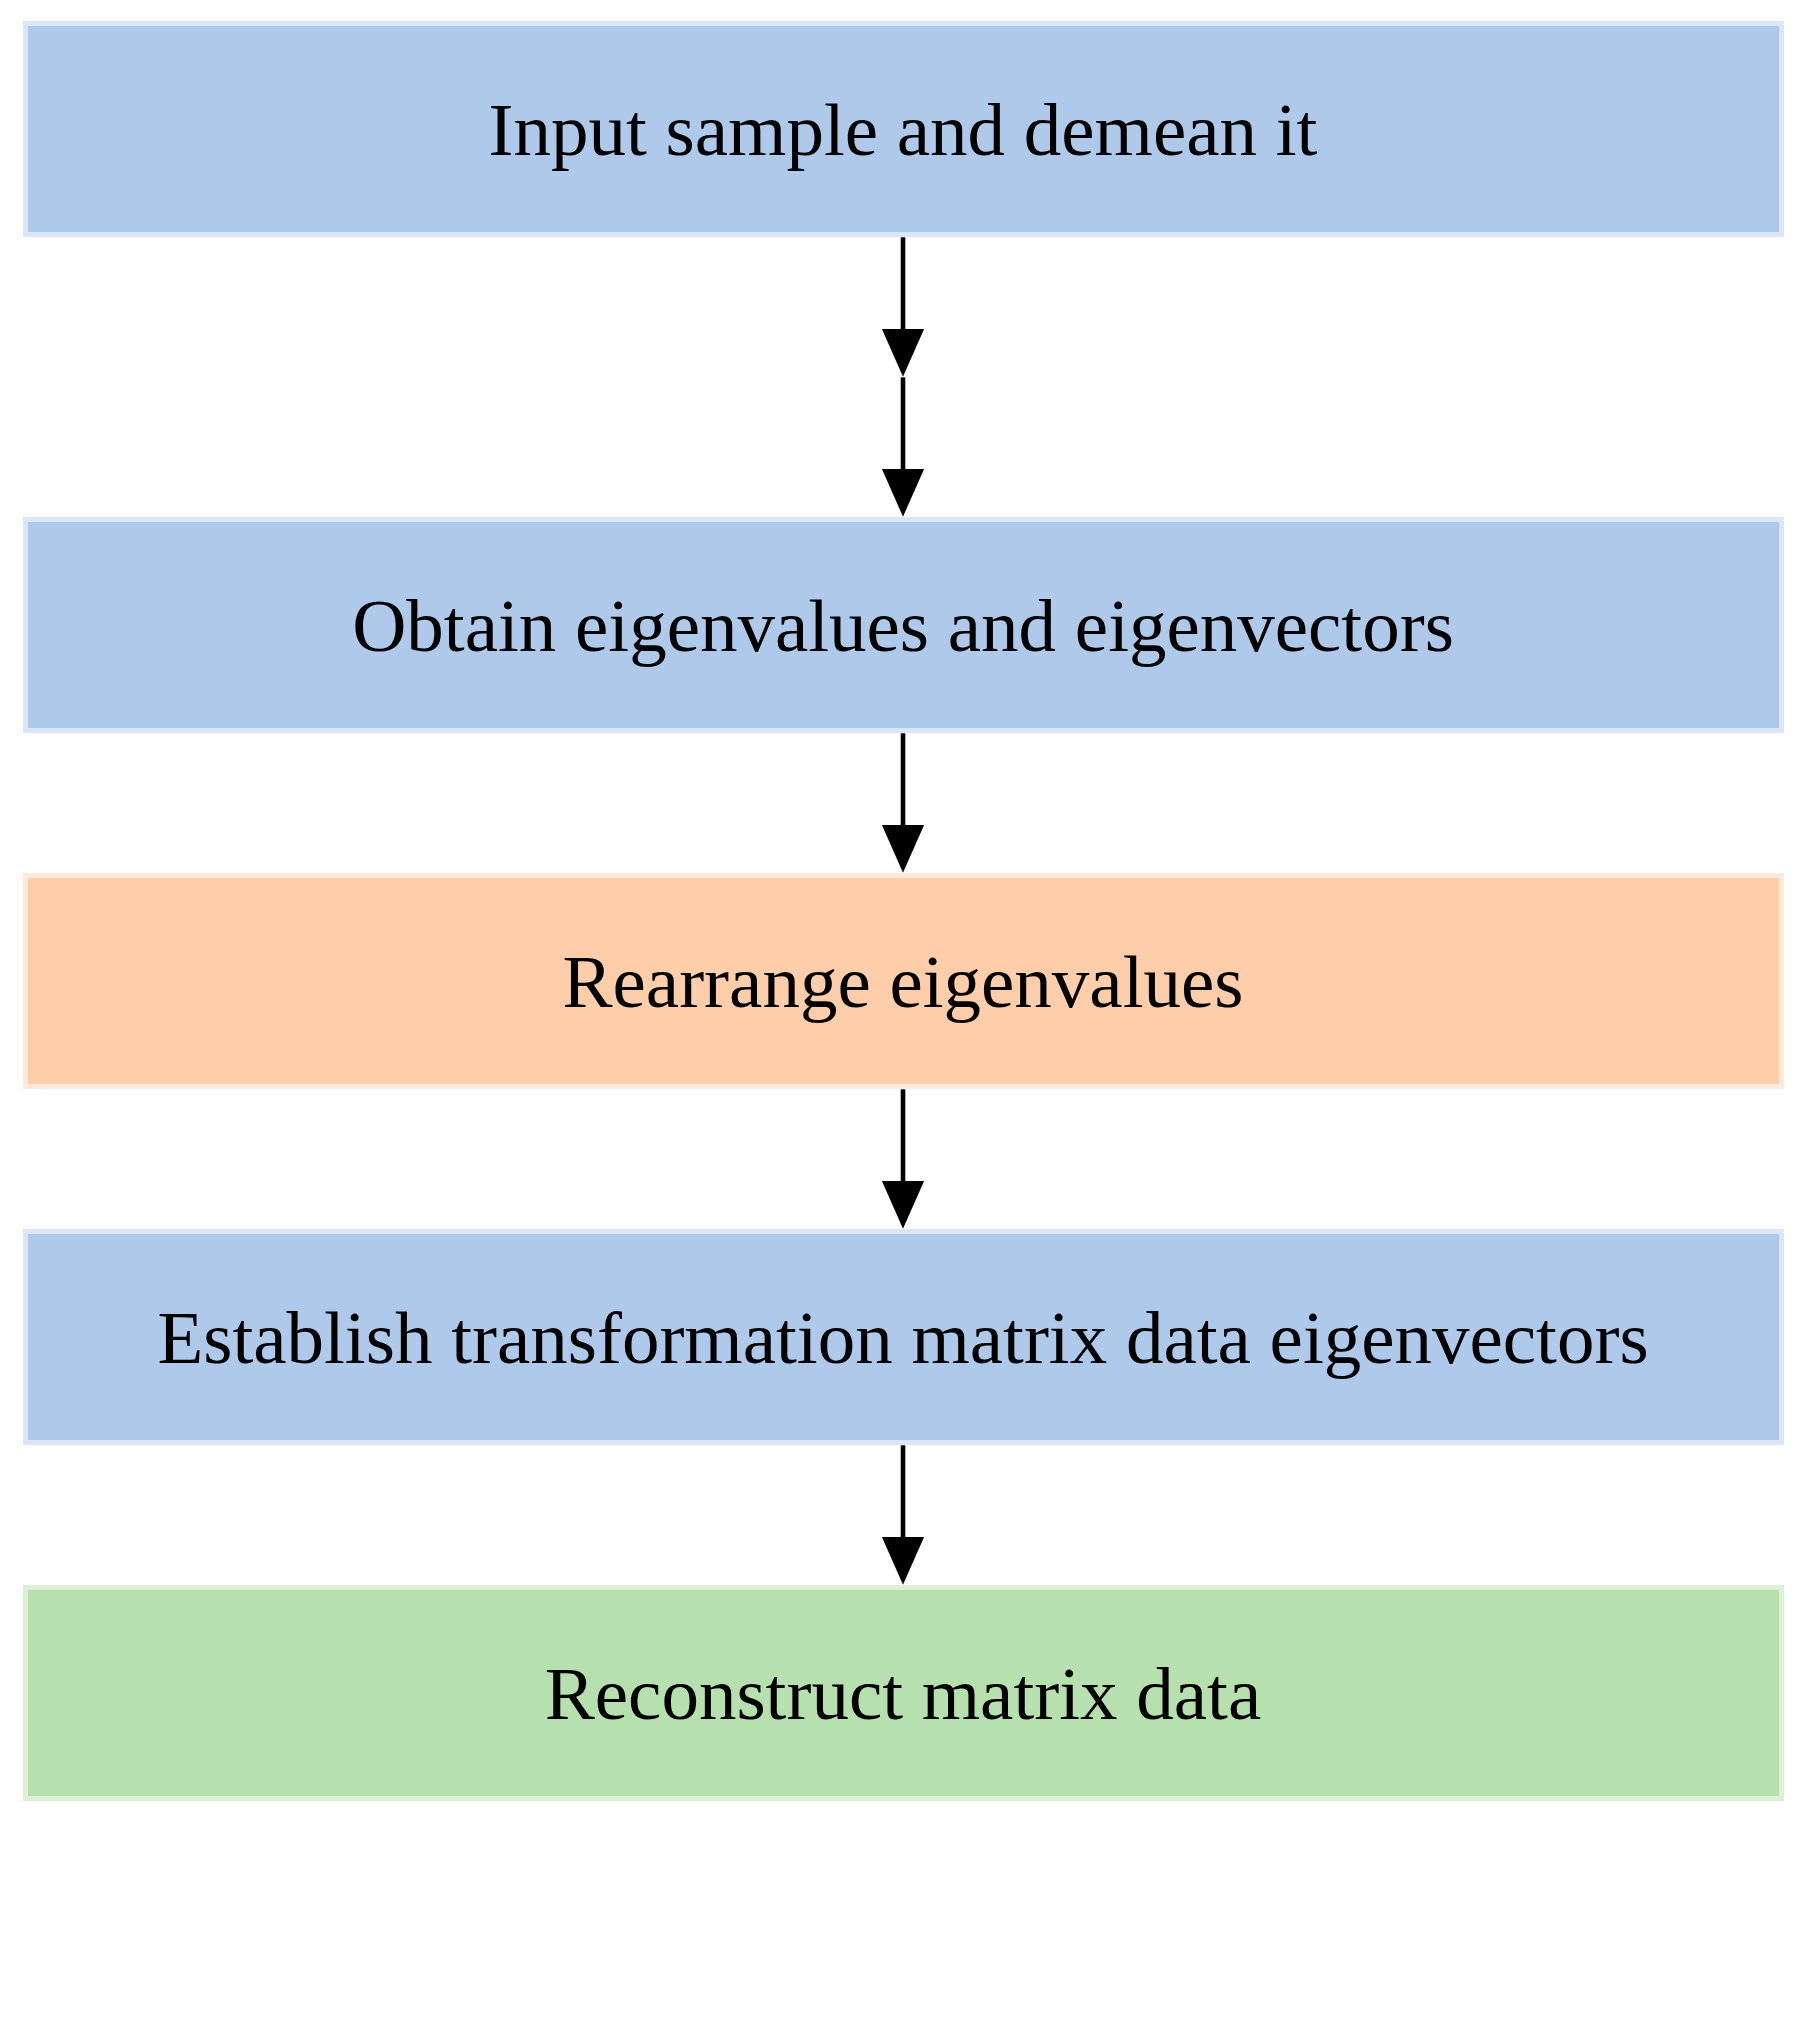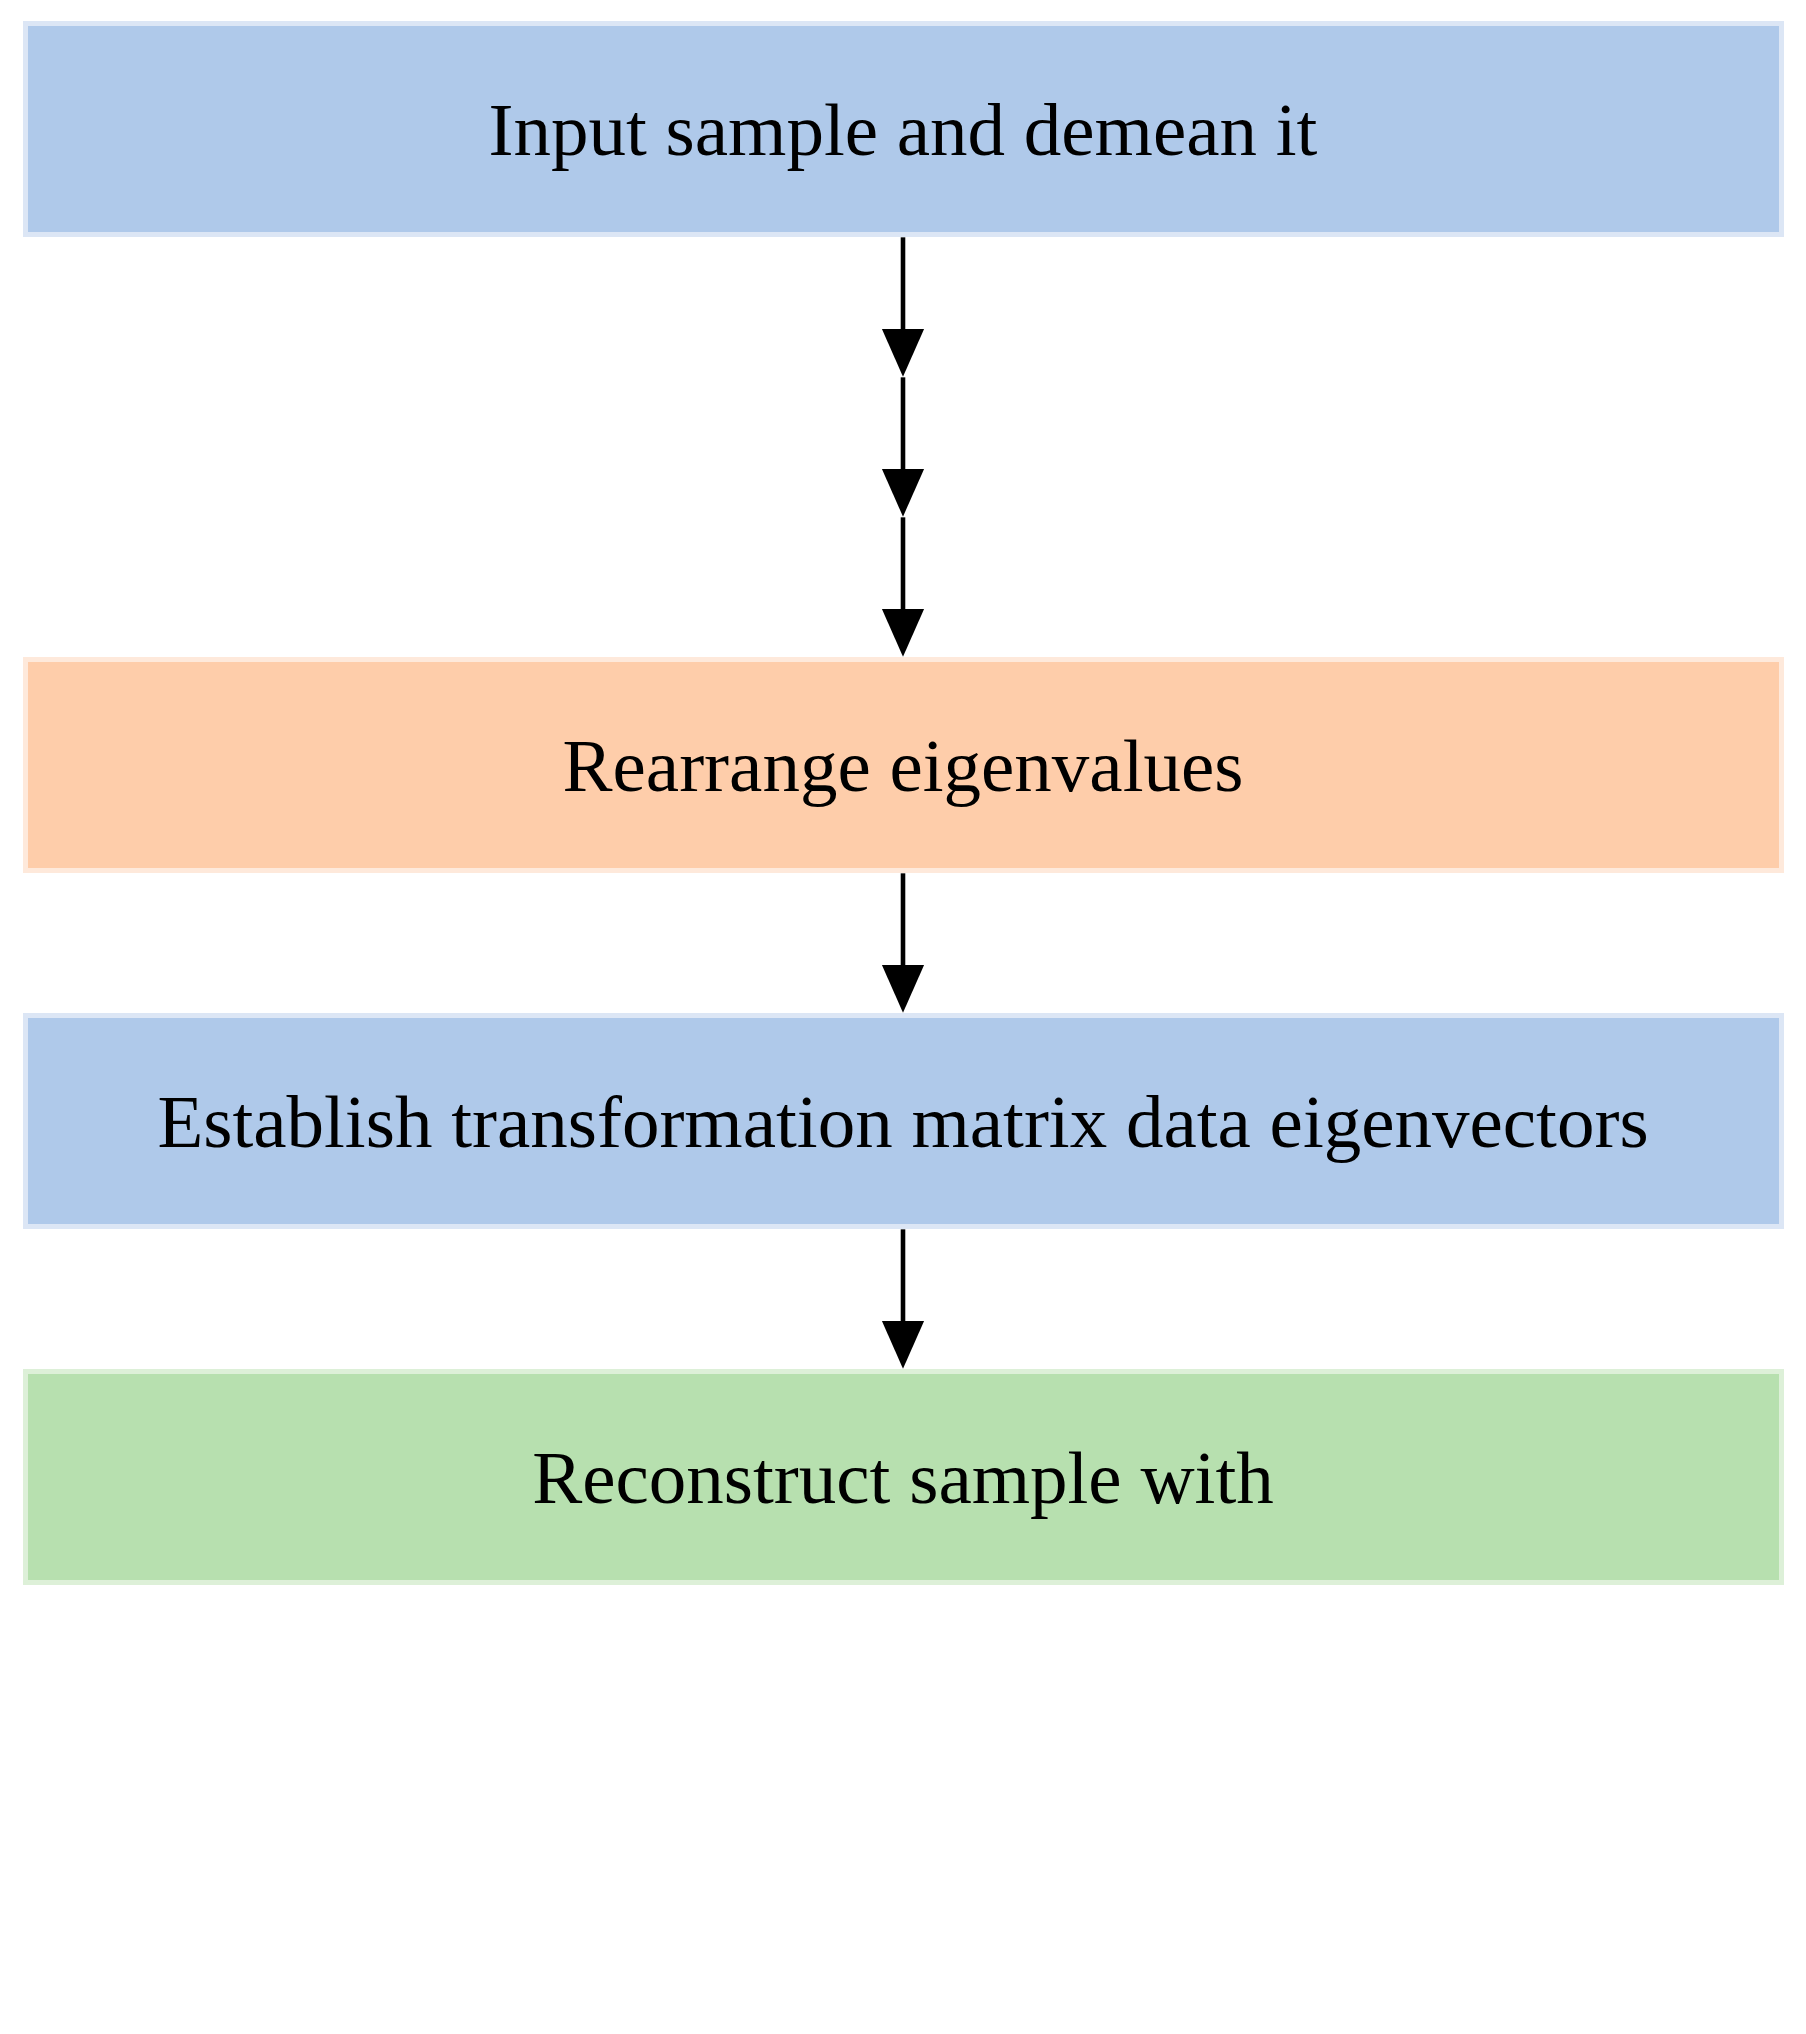--- a/index.html
+++ b/index.html
@@ -64,20 +64,23 @@
     <rect x="21.5" y="0" width="5" height="106" fill="#000000"></rect>
     <polygon points="1,100 47,100 24,152" fill="#000000"></polygon>
   </svg>
 
 
   <svg class="arrow" viewBox="0 0 48 152">
     <rect x="21.5" y="0" width="5" height="106" fill="#000000"></rect>
     <polygon points="1,100 47,100 24,152" fill="#000000"></polygon>
   </svg>
 
+  <div class="step fill-blue">
+    <span>Obtain eigenvalues and eigenvectors</span>
+  </div>
 
   <svg class="arrow" viewBox="0 0 48 152">
     <rect x="21.5" y="0" width="5" height="106" fill="#000000"></rect>
     <polygon points="1,100 47,100 24,152" fill="#000000"></polygon>
   </svg>
 
   <div class="step fill-peach">
     <span>Rearrange eigenvalues</span>
   </div>
 
@@ -89,17 +92,17 @@
   <div class="step fill-blue">
     <span>Establish transformation matrix data eigenvectors</span>
   </div>
 
   <svg class="arrow" viewBox="0 0 48 152">
     <rect x="21.5" y="0" width="5" height="106" fill="#000000"></rect>
     <polygon points="1,100 47,100 24,152" fill="#000000"></polygon>
   </svg>
 
   <div class="step fill-green">
-    <span>Reconstruct sample with</span>
+    <span>Reconstruct matrix data</span>
   </div>
 
 </div>
 
 
 </body></html>

